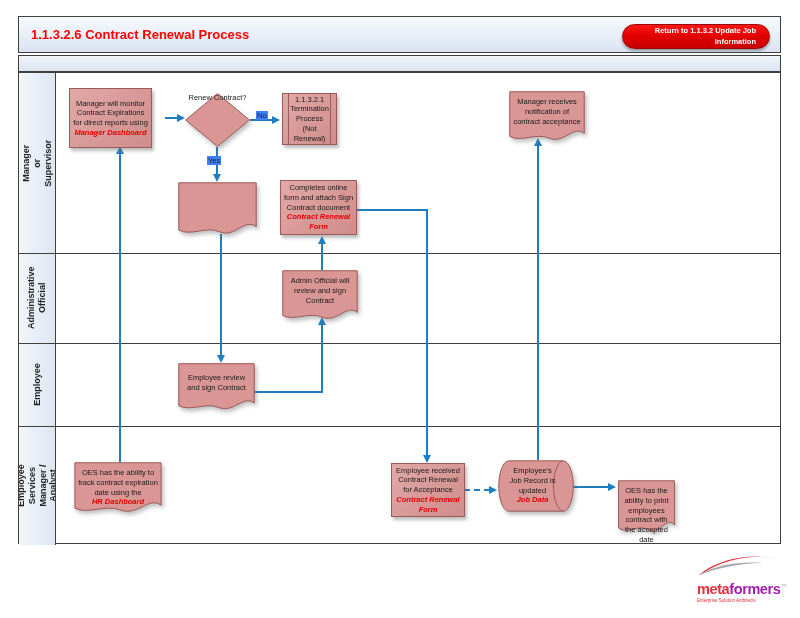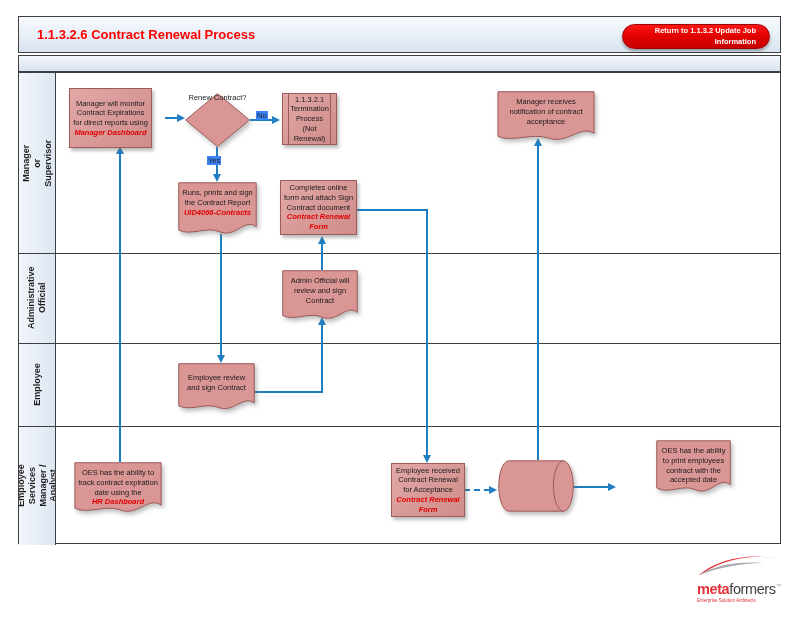--- a/index.html
+++ b/index.html
@@ -4,21 +4,21 @@
 <style>
   * { margin:0; padding:0; box-sizing:border-box; }
   html,body { background:#fff; }
   body { font-family:"Liberation Sans", sans-serif; }
   #canvas { position:relative; width:800px; height:618px; background:#fff; overflow:hidden; }
 
   
   .titlebar { position:absolute; left:18px; top:16px; width:763px; height:37px;
     background:linear-gradient(180deg,#f7fafd 0%,#e7eef7 55%,#d9e3f0 100%);
     border:1px solid #3f3f3f; display:flex; align-items:center; }
-  .titlebar .t { color:#ff0000; font-weight:bold; font-size:13px; padding-left:18px; }
+  .titlebar .t { color:#ff0000; font-weight:bold; font-size:13px; padding-left:12px; }
   .topstrip { position:absolute; left:18px; top:55px; width:763px; height:17px;
     background:linear-gradient(180deg,#f2f6fb 0%,#d9e3f0 100%); border:1px solid #3f3f3f; }
   .return-btn { position:absolute; left:622px; top:24px; width:148px; height:25px;
     background:linear-gradient(180deg,#ff1616 0%,#e30000 45%,#c90000 100%);
     border:1px solid #9d0000; border-radius:13px; color:#fff; font-weight:bold; font-size:7.5px;
     display:flex; align-items:center; justify-content:center; text-align:center; line-height:1.35;
     box-shadow:0 2px 3px rgba(0,0,0,.35); cursor:pointer; }
   .return-btn span { width:120px;text-align:right; }
 
   
@@ -52,21 +52,21 @@
   .svgshape svg { position:absolute; inset:0; width:100%; height:100%; overflow:visible;
     filter:drop-shadow(2px 3px 2px rgba(110,110,110,.45)); }
   .svgshape .txt { position:relative; z-index:1; padding:6px 4px 0; }
   .cyl .txt { padding:6px 16px 0 9px; }
   .dia .txt { position:absolute; inset:0; display:flex; align-items:flex-start; justify-content:center; padding:0; }
 
   
   .logo { position:absolute; left:697px; top:552px; width:90px; text-align:left; }
   .logo .brandline { font-size:14.5px; letter-spacing:-0.4px; line-height:1; }
   .logo .meta { color:#e23138; font-weight:bold; }
-  .logo .formers { color:#404040; }
+  .logo .formers { color:#a21caf;font-weight:bold; }
   .logo .tm { color:#a7a9ac; font-size:6px; vertical-align:super; }
   .logo .tagline { color:#e23138; font-size:4.5px; margin-top:1px; }
 </style>
 </head>
 <body>
 
 <div id="canvas">
 
   <div class="titlebar">
     <div class="t">1.1.3.2.6 Contract Renewal Process</div>
@@ -147,28 +147,27 @@
   <div class="pbox subproc" style="left:282px;top:93px;width:55px;height:52px;">
     <div class="inline-l"></div>
     <div class="inline-r"></div>
     <div class="shape-text" style="padding:0 6px;"><span>1.1.3.2.1 Termination Process (Not Renewal)</span></div>
   </div>
 
   <div class="svgshape" style="left:178px;top:182px;width:79px;height:56px;">
     <svg viewBox="0 0 100 70" preserveAspectRatio="none">
       <path d="M1,1 L99,1 L99,56 C85,44 72,71 52,62 C36,55 16,68 1,60 Z" fill="#d99694" stroke="#9c5a58" stroke-width="1" vector-effect="non-scaling-stroke"></path>
     </svg>
-    <div class="txt shape-text"><span>Runs, prints and sign the Contract Report</span><span class="sys">UID4066-Contracts</span></div>
   </div>
 
   <div class="pbox" style="left:280px;top:180px;width:77px;height:55px;">
     <div class="shape-text"><span>Completes online form and attach Sign Contract document</span><span class="sys">Contract Renewal Form</span></div>
   </div>
 
-  <div class="svgshape" style="left:497px;top:91px;width:98px;height:53px;">
+  <div class="svgshape" style="left:509px;top:91px;width:76px;height:53px;">
     <svg viewBox="0 0 100 70" preserveAspectRatio="none">
       <path d="M1,1 L99,1 L99,56 C85,44 72,71 52,62 C36,55 16,68 1,60 Z" fill="#d99694" stroke="#9c5a58" stroke-width="1" vector-effect="non-scaling-stroke"></path>
     </svg>
     <div class="txt shape-text"><span>Manager receives notification of contract acceptance</span></div>
   </div>
 
   <div class="svgshape" style="left:282px;top:270px;width:76px;height:53px;">
     <svg viewBox="0 0 100 70" preserveAspectRatio="none">
       <path d="M1,1 L99,1 L99,56 C85,44 72,71 52,62 C36,55 16,68 1,60 Z" fill="#d99694" stroke="#9c5a58" stroke-width="1" vector-effect="non-scaling-stroke"></path>
     </svg>
@@ -191,23 +190,24 @@
 
   <div class="pbox" style="left:391px;top:463px;width:74px;height:54px;">
     <div class="shape-text"><span>Employee received Contract Renewal for Acceptance</span><span class="sys">Contract Renewal Form</span></div>
   </div>
 
   <div class="svgshape cyl" style="left:498px;top:460px;width:76px;height:52px;">
     <svg viewBox="0 0 100 60" preserveAspectRatio="none">
       <path d="M14,1 L86,1 C93,1 99,14 99,30 C99,46 93,59 86,59 L14,59 C7,59 1,46 1,30 C1,14 7,1 14,1 Z" fill="#d99694" stroke="#9c5a58" stroke-width="1" vector-effect="non-scaling-stroke"></path>
       <path d="M86,1 C79,1 73,14 73,30 C73,46 79,59 86,59" fill="none" stroke="#9c5a58" stroke-width="1" vector-effect="non-scaling-stroke"></path>
     </svg>
-  </div>
-
-  <div class="svgshape" style="left:618px;top:440px;width:75px;height:56px;margin-left:38px;">
+    <div class="txt shape-text"><span>Employee's Job Record is updated</span><span class="sys">Job Data</span></div>
+  </div>
+
+  <div class="svgshape" style="left:618px;top:480px;width:57px;height:56px;">
     <svg viewBox="0 0 100 70" preserveAspectRatio="none">
       <path d="M1,1 L99,1 L99,56 C85,44 72,71 52,62 C36,55 16,68 1,60 Z" fill="#d99694" stroke="#9c5a58" stroke-width="1" vector-effect="non-scaling-stroke"></path>
     </svg>
     <div class="txt shape-text"><span>OES has the ability to print employees contract with the accepted date</span></div>
   </div>
 
   <div class="logo">
     <svg width="82" height="26" viewBox="0 0 82 26">
       <path d="M2 23 C 22 6, 55 1, 80 7 C 62 1, 26 7, 8 20 C 5 22 3 23 2 23 Z" fill="#e23138"></path>
       <path d="M2 23 C 18 13, 42 9, 66 11 C 42 11, 18 17, 2 23 Z" fill="#a7a9ac"></path>

